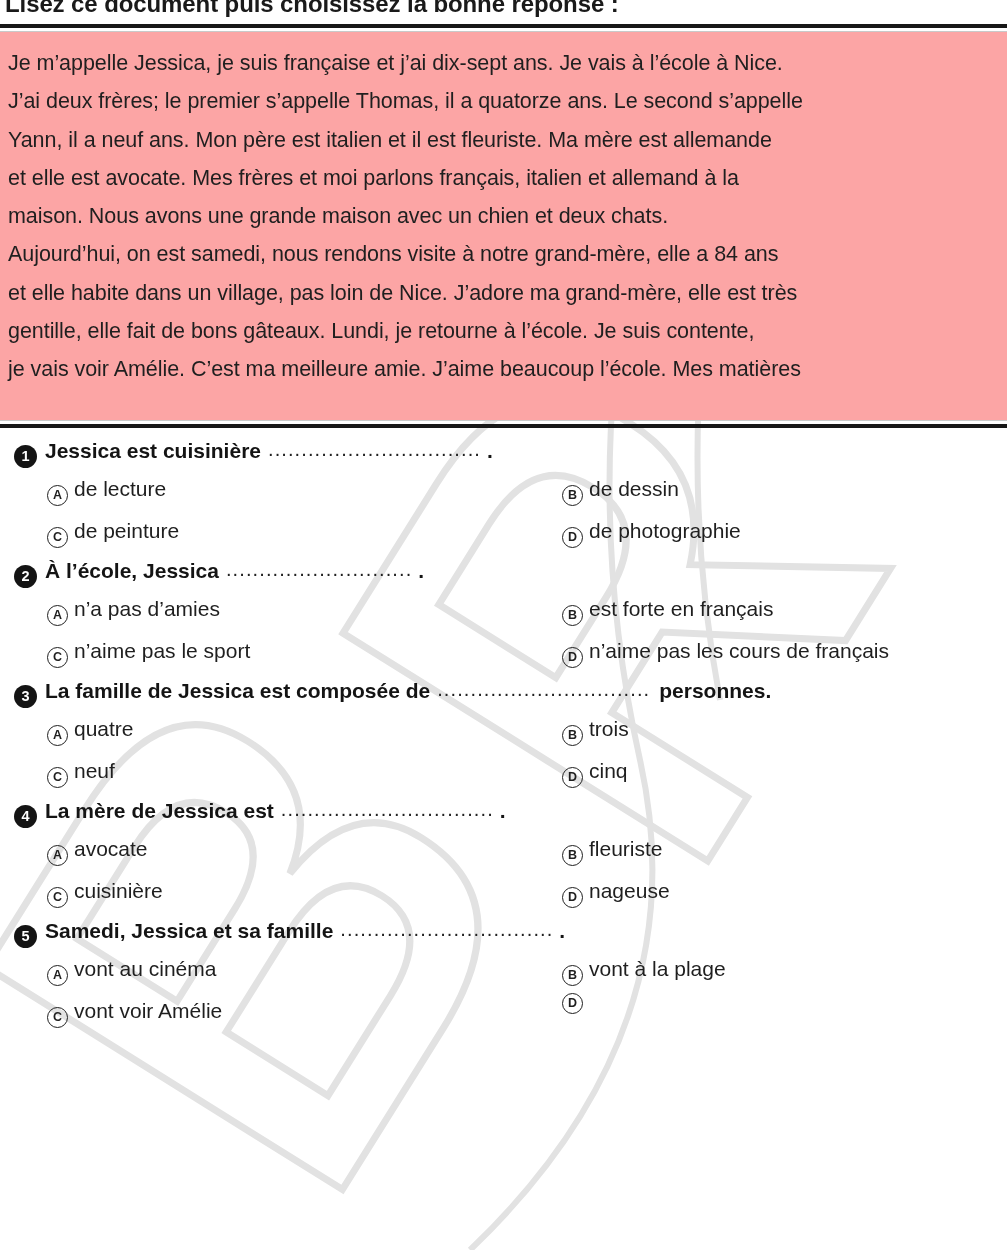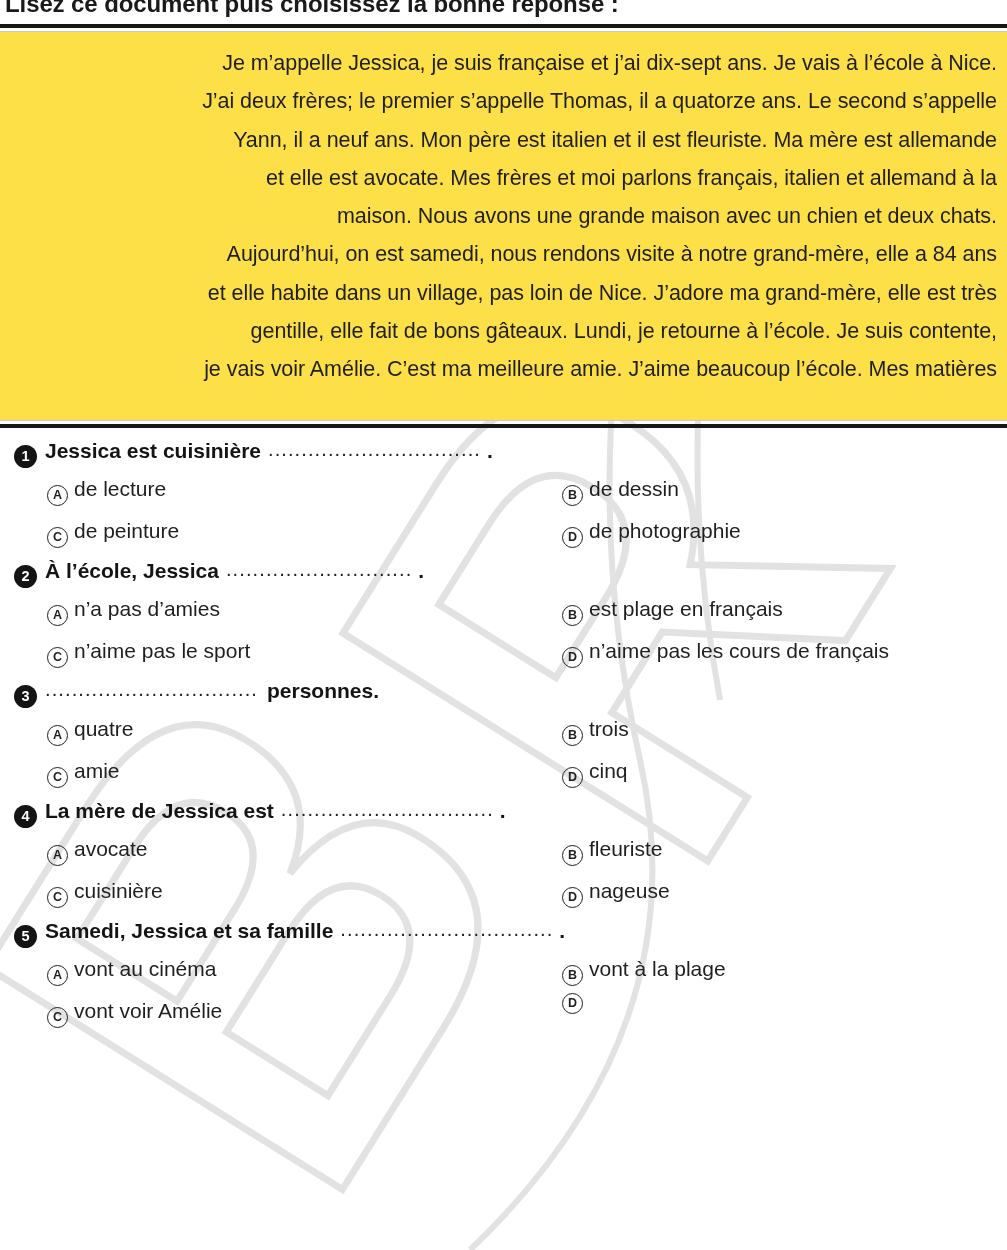--- a/index.html
+++ b/index.html
@@ -70,27 +70,26 @@
   .rule-top { top: 24px; }
   .rule-bottom { top: 424px; }
 
   
   .passage {
     position: absolute;
     left: 0;
     top: 31px;
     width: 1007px;
     height: 390px;
-    background: #fde047;
+    background: #fca5a5;
     box-sizing: border-box;
     border-top: 1px solid #c9c9c9;
     border-bottom: 1px solid #c9c9c9;
     padding: 12px 10px 0 8px;
     z-index: 2;
-    text-align: right;
   }
   .passage p {
     margin: 0;
     font-size: 21.5px;
     line-height: 38.3px;
     color: #1f1f1f;
     white-space: nowrap;
     letter-spacing: -0.05px;
   }
 
@@ -267,51 +266,52 @@
         <span class="q-dots">............................</span>
         <span class="q-period">.</span>
       </div>
       <div class="options">
         <div class="option">
           <span class="opt-letter">A</span>
           <span>n’a pas d’amies</span>
         </div>
         <div class="option">
           <span class="opt-letter">B</span>
-          <span>est plage en français</span>
+          <span>est forte en français</span>
         </div>
         <div class="option">
           <span class="opt-letter">C</span>
           <span>n’aime pas le sport</span>
         </div>
         <div class="option">
           <span class="opt-letter">D</span>
           <span>n’aime pas les cours de français</span>
         </div>
       </div>
     </div>
 
     <div class="question">
       <div class="q-stem">
         <span class="q-num">3</span>
+        <span class="q-text">La famille de Jessica est composée de</span>
         <span class="q-dots">................................</span>
         <span class="q-tail">personnes.</span>
       </div>
       <div class="options">
         <div class="option">
           <span class="opt-letter">A</span>
           <span>quatre</span>
         </div>
         <div class="option">
           <span class="opt-letter">B</span>
           <span>trois</span>
         </div>
         <div class="option">
           <span class="opt-letter">C</span>
-          <span>amie</span>
+          <span>neuf</span>
         </div>
         <div class="option">
           <span class="opt-letter">D</span>
           <span>cinq</span>
         </div>
       </div>
     </div>
 
     <div class="question">
       <div class="q-stem">

